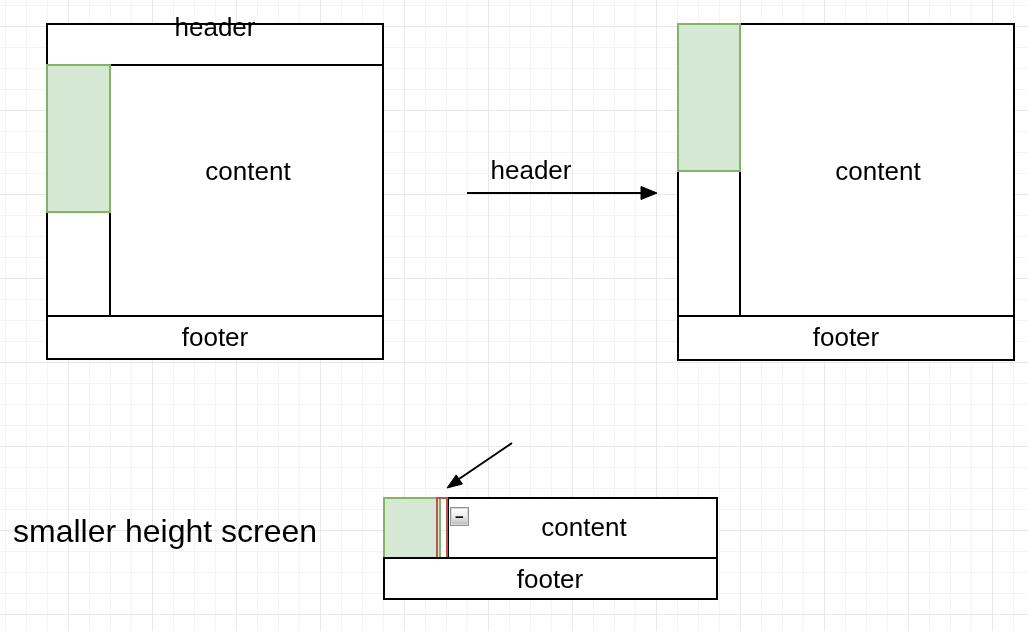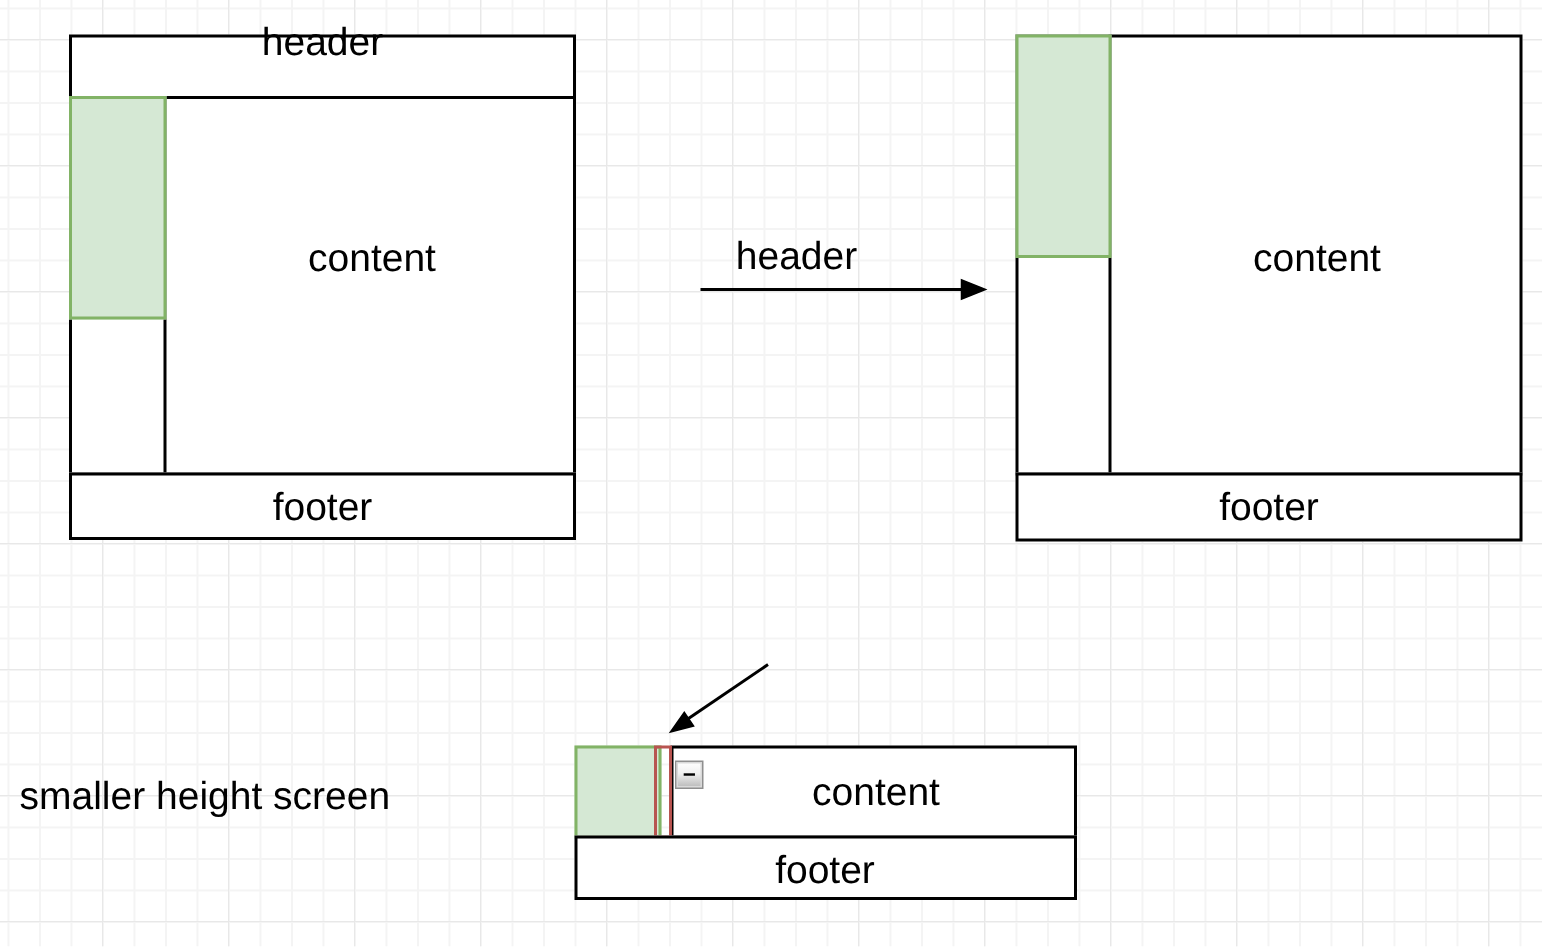--- a/index.html
+++ b/index.html
@@ -23,21 +23,21 @@
     background:var(--green-fill,#d5e8d4);
     border-color:var(--green-stroke,#82b366);
   }
   .vline{position:absolute;width:2px;background:var(--shape-stroke,#000);}
   .lbl{
     position:absolute;transform:translate(-50%,-50%);
     font-size:26px;line-height:1.2;white-space:nowrap;
   }
   .caption{
     position:absolute;transform:translateY(-50%);
-    font-size:26px;white-space:nowrap;
+    font-size:32px;white-space:nowrap;
   }
   .scrollbar-strip{
     position:absolute;box-sizing:border-box;background:transparent;
     border:2px solid var(--scrollbar-stroke,#b85450);
   }
   .collapse-btn{
     position:absolute;box-sizing:border-box;width:19px;height:19px;
     border:1px solid #8f8f8f;
     background:linear-gradient(180deg,#ffffff 0%,#f0f0f0 45%,#b9b9b9 100%);
     display:flex;align-items:center;justify-content:center;

